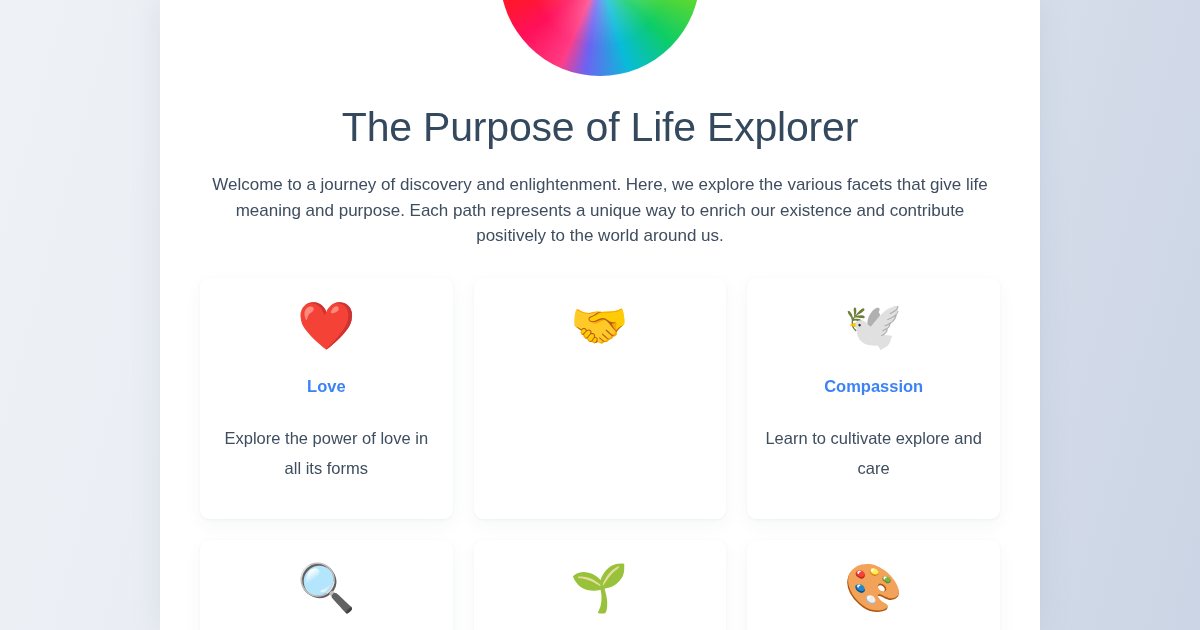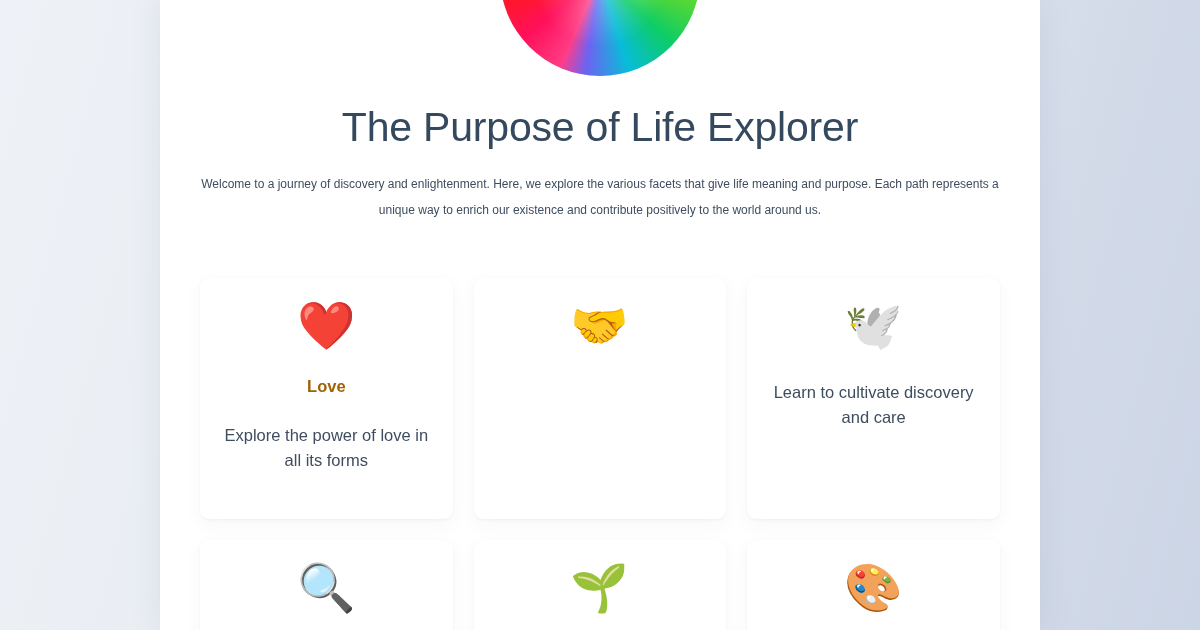--- a/index.html
+++ b/index.html
@@ -85,21 +85,21 @@
     line-height: 54px;
     margin: 0;
   }
 
   .intro-text {
     position: absolute;
     left: 40px;
     top: 172px;
     width: 800px;
     text-align: center;
-    font-size: 12px;
+    font-size: 17px;
     font-weight: 400;
     line-height: 25.6px;
     color: #3e4d5f;
     margin: 0;
   }
 
   
   .card-grid {
     position: absolute;
     left: 40px;
@@ -128,29 +128,29 @@
     line-height: 56px;
     height: 56px;
     margin: 0 auto;
     font-family: "DejaVu Sans", sans-serif;
   }
 
   .facet-title {
     margin: 21px 0 0 0;
     font-size: 16.5px;
     font-weight: 700;
-    color: #a16207;
+    color: #3b82f6;
     line-height: 22px;
   }
 
   .facet-desc {
     margin: 26px 0 0 0;
     font-size: 16.5px;
     font-weight: 400;
-    line-height: 25px;
+    line-height: 30px;
     color: #3e4d5f;
   }
 </style>
 </head>
 <body>
 
 <div class="page-root">
 
   <div class="content-container">
 
@@ -169,21 +169,22 @@
         <div class="facet-title">Love</div>
         <div class="facet-desc">Explore the power of love in all its forms</div>
       </div>
 
       <div class="facet-card">
         <span class="facet-icon">🤝</span>
       </div>
 
       <div class="facet-card">
         <span class="facet-icon">🕊️</span>
-        <div class="facet-desc">Learn to cultivate discovery and care</div>
+        <div class="facet-title">Compassion</div>
+        <div class="facet-desc">Learn to cultivate explore and care</div>
       </div>
 
       <div class="facet-card">
         <span class="facet-icon">🔍</span>
 
         <div class="facet-desc"></div>
       </div>
 
       <div class="facet-card">
         <span class="facet-icon">🌱</span>

